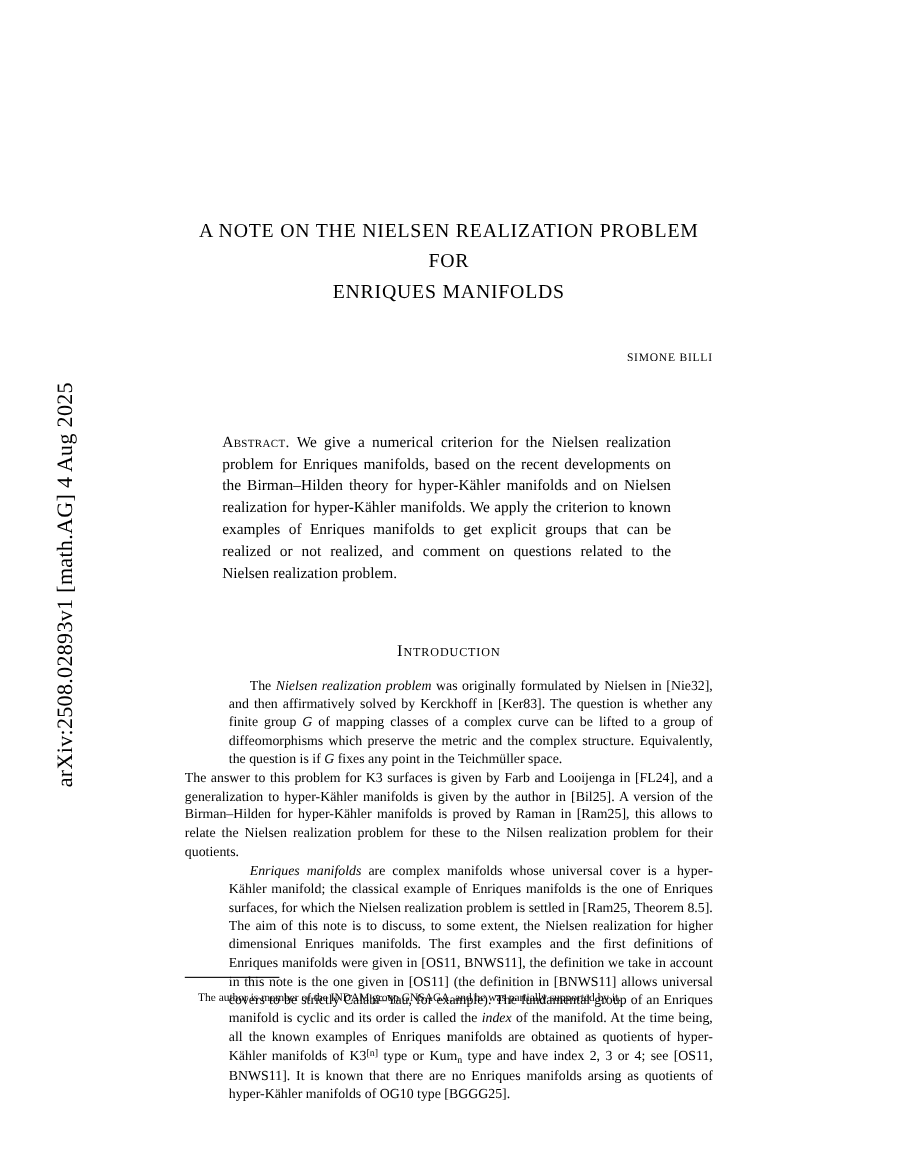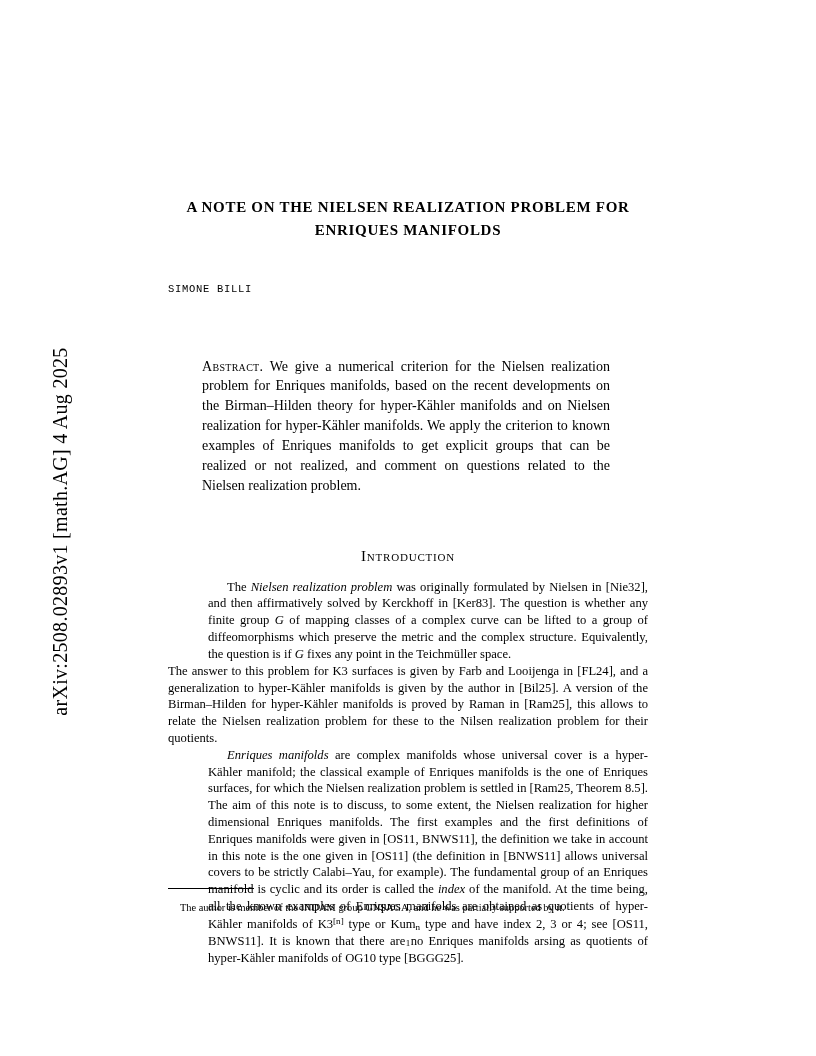--- a/index.html
+++ b/index.html
@@ -36,32 +36,31 @@
   .content {
     position: absolute;
     left: 168px;
     top: 0;
     width: 480px;
   }
 
   .title {
     margin-top: 196px;
     text-align: center;
-    font-size: 15px;
-    font-weight: bold;
+    font-size: 18px;
+    font-weight: normal;
     letter-spacing: 0.7px;
     line-height: 1.55;
   }
 
   .author {
     margin-top: 40px;
-    text-align: left;
+    text-align: right;
     font-size: 10.5px;
     letter-spacing: 0.7px;
-    font-family: Liberation Mono, monospace;
   }
 
   .abstract {
     margin-top: 62px;
     margin-left: 34px;
     margin-right: 38px;
     font-size: 14px;
     line-height: 1.42;
     text-align: justify;
   }

